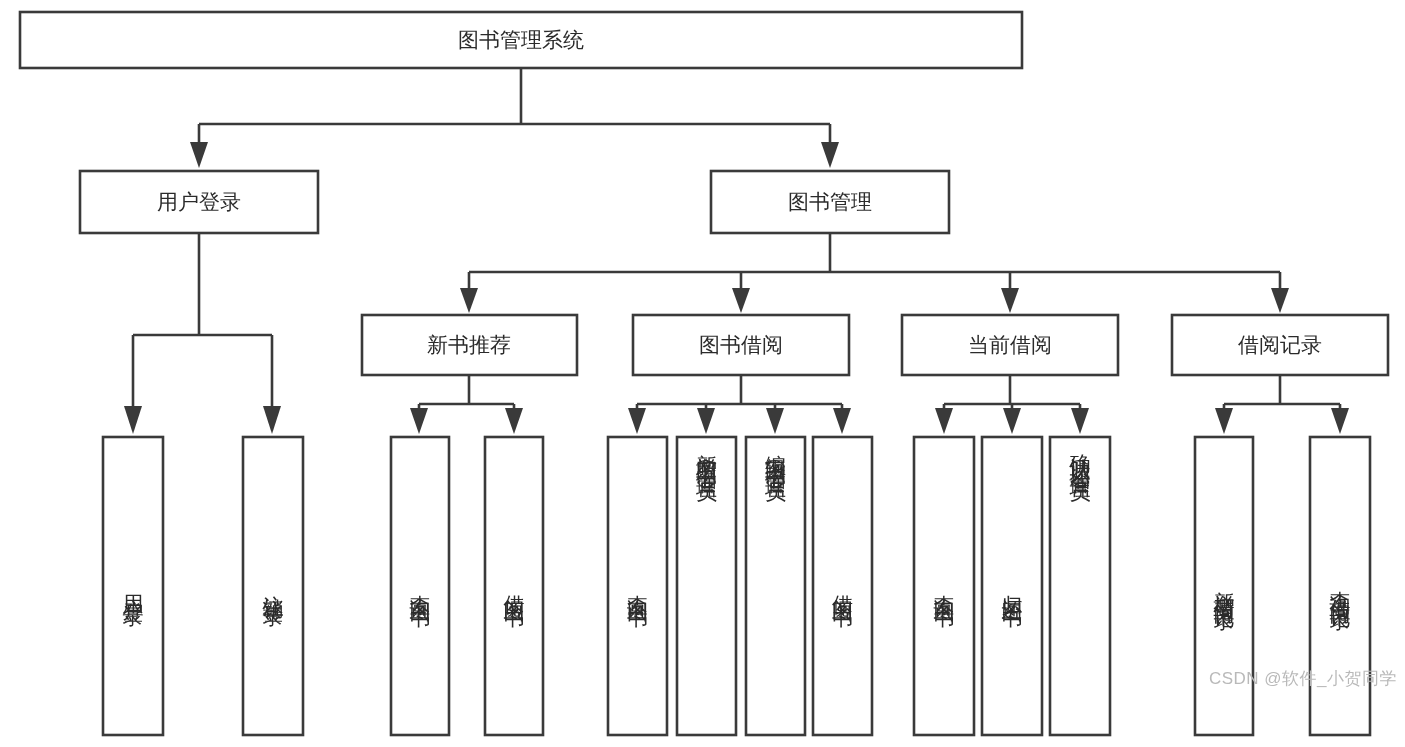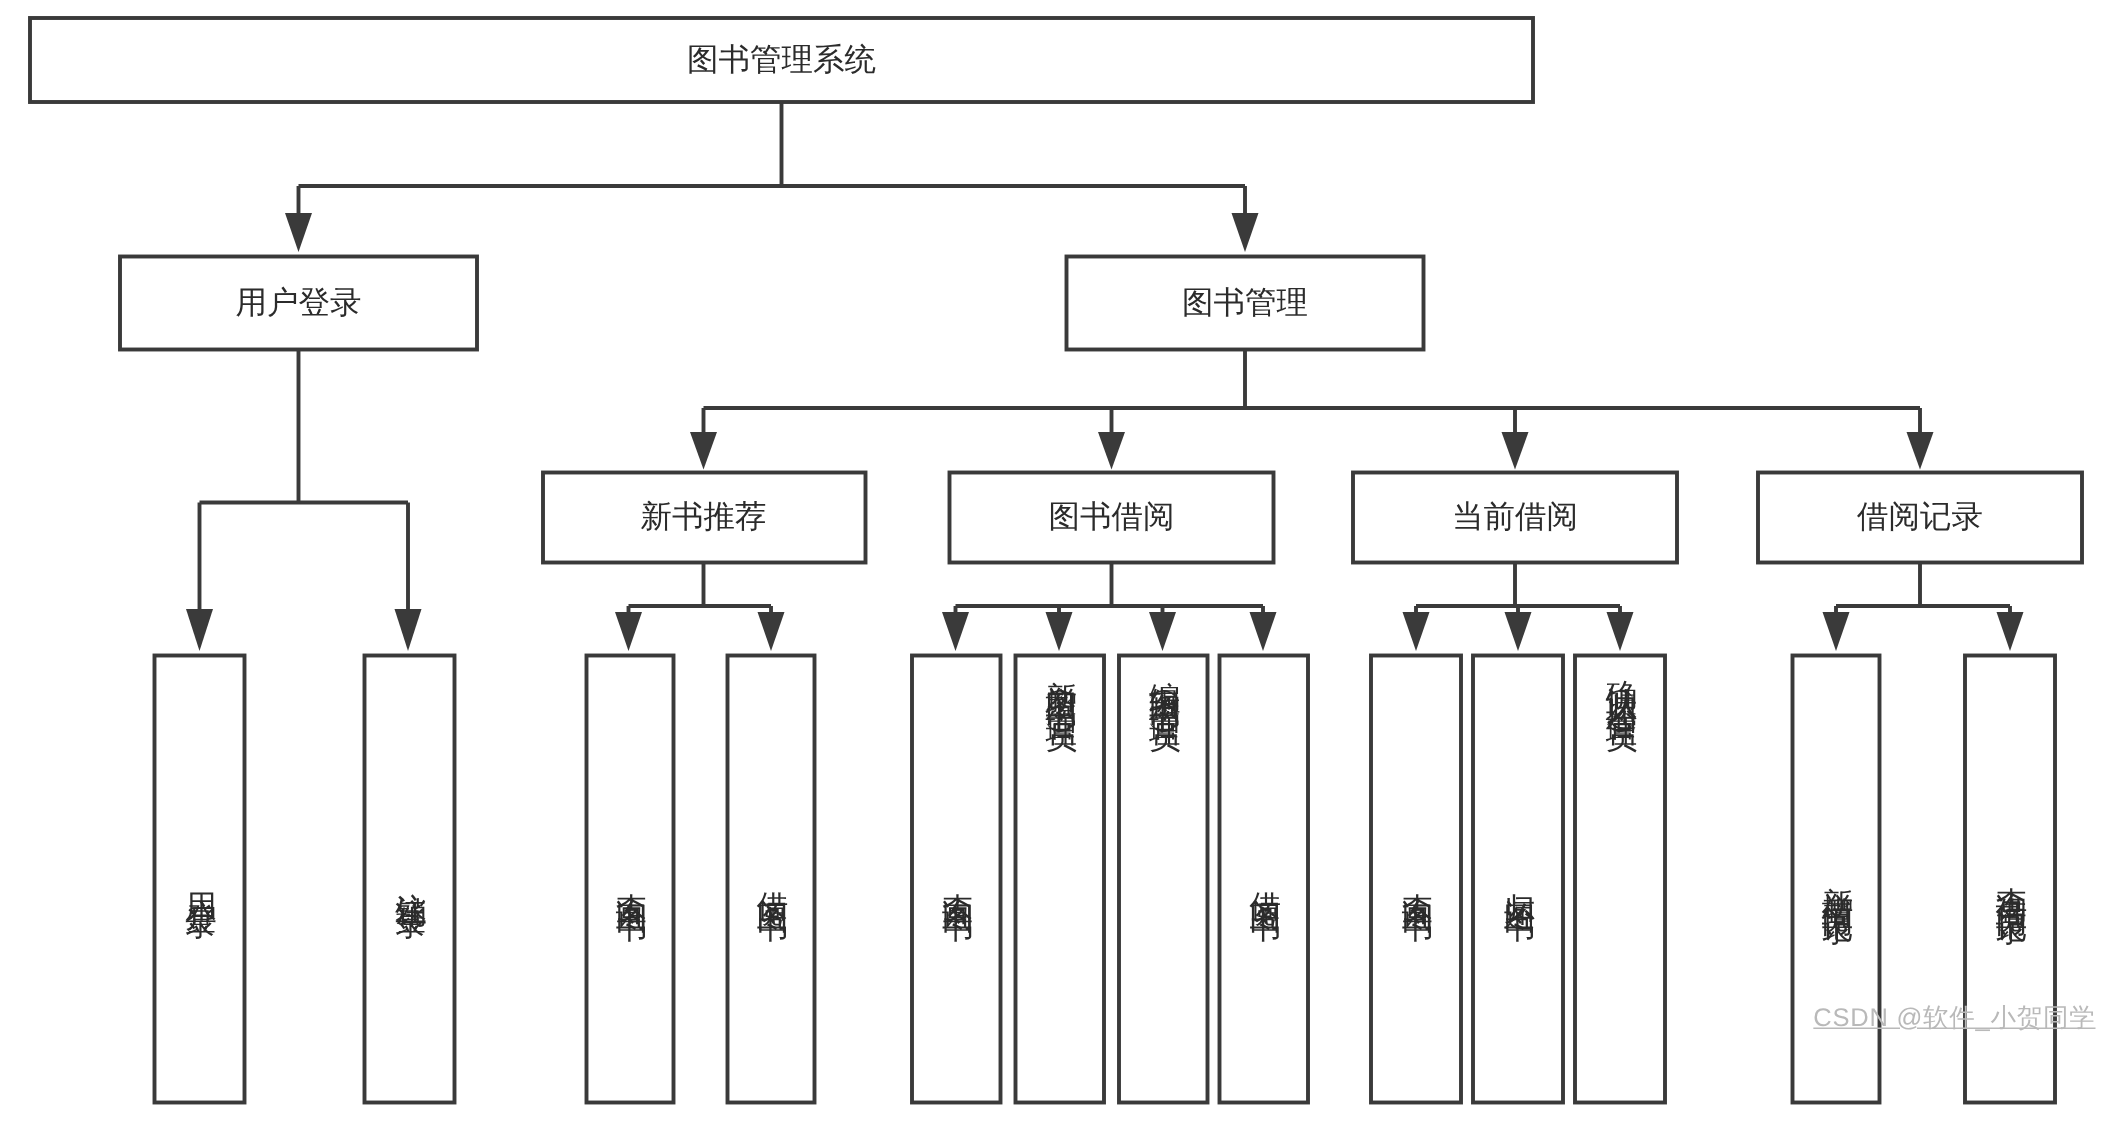--- a/index.html
+++ b/index.html
@@ -52,21 +52,20 @@
   .watermark {
     position: absolute;
     right: 8px;
     bottom: 6px;
     font-family: "Liberation Sans", "DejaVu Sans", sans-serif;
     font-size: 17px;
     color: #b9b9b9;
     letter-spacing: 0.5px;
     white-space: nowrap;
     user-select: none;
-    text-decoration: underline;
   }
 </style>
 </head>
 <body>
 
 <div id="diagram-root">
 
   <svg class="flow" viewBox="0 0 1405 747">
 
     <g>

